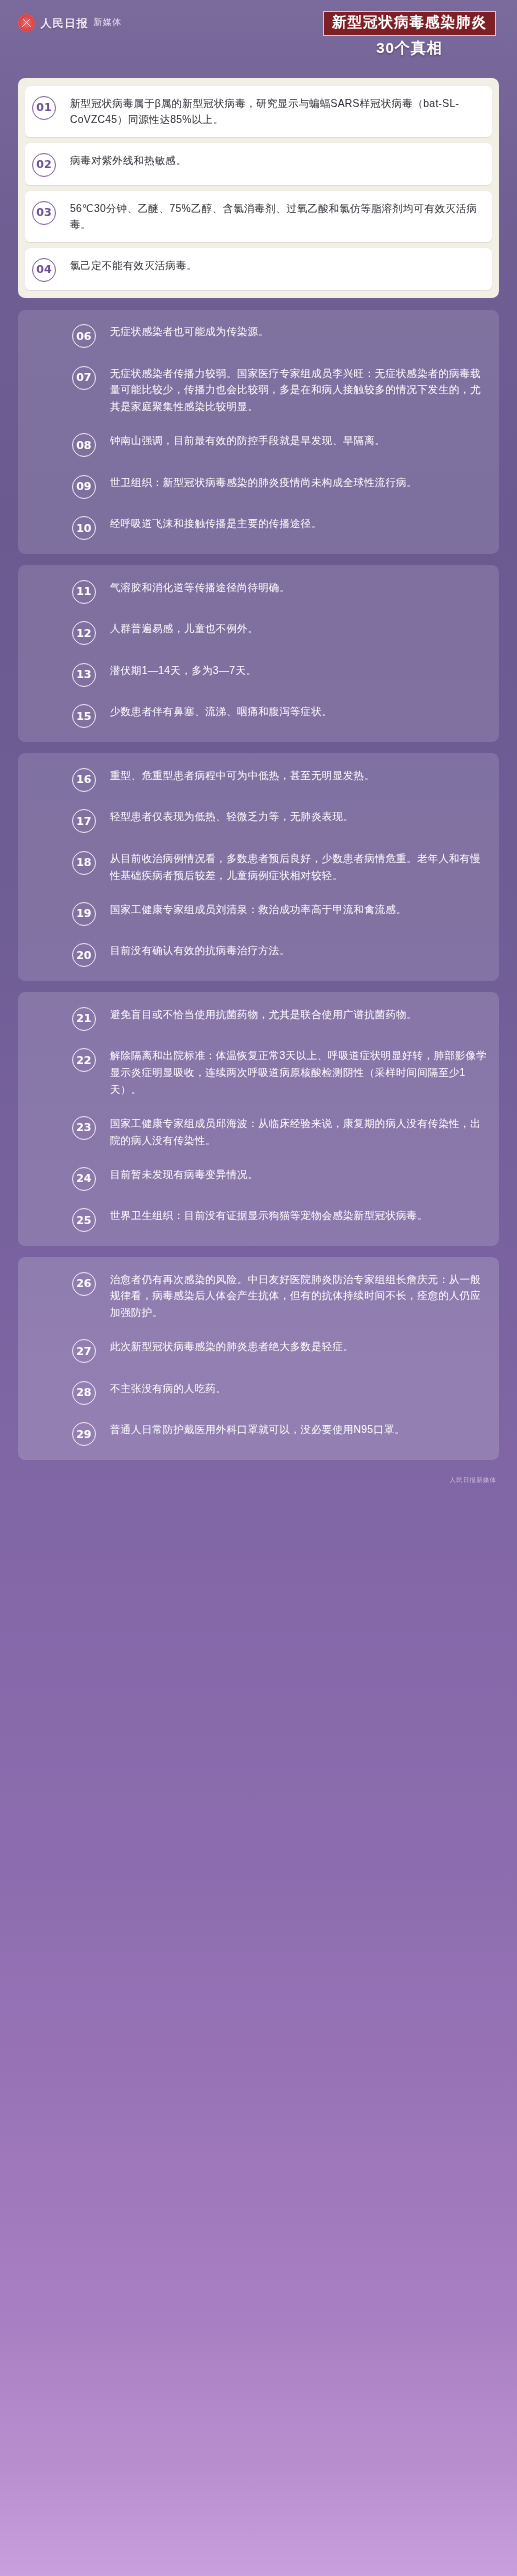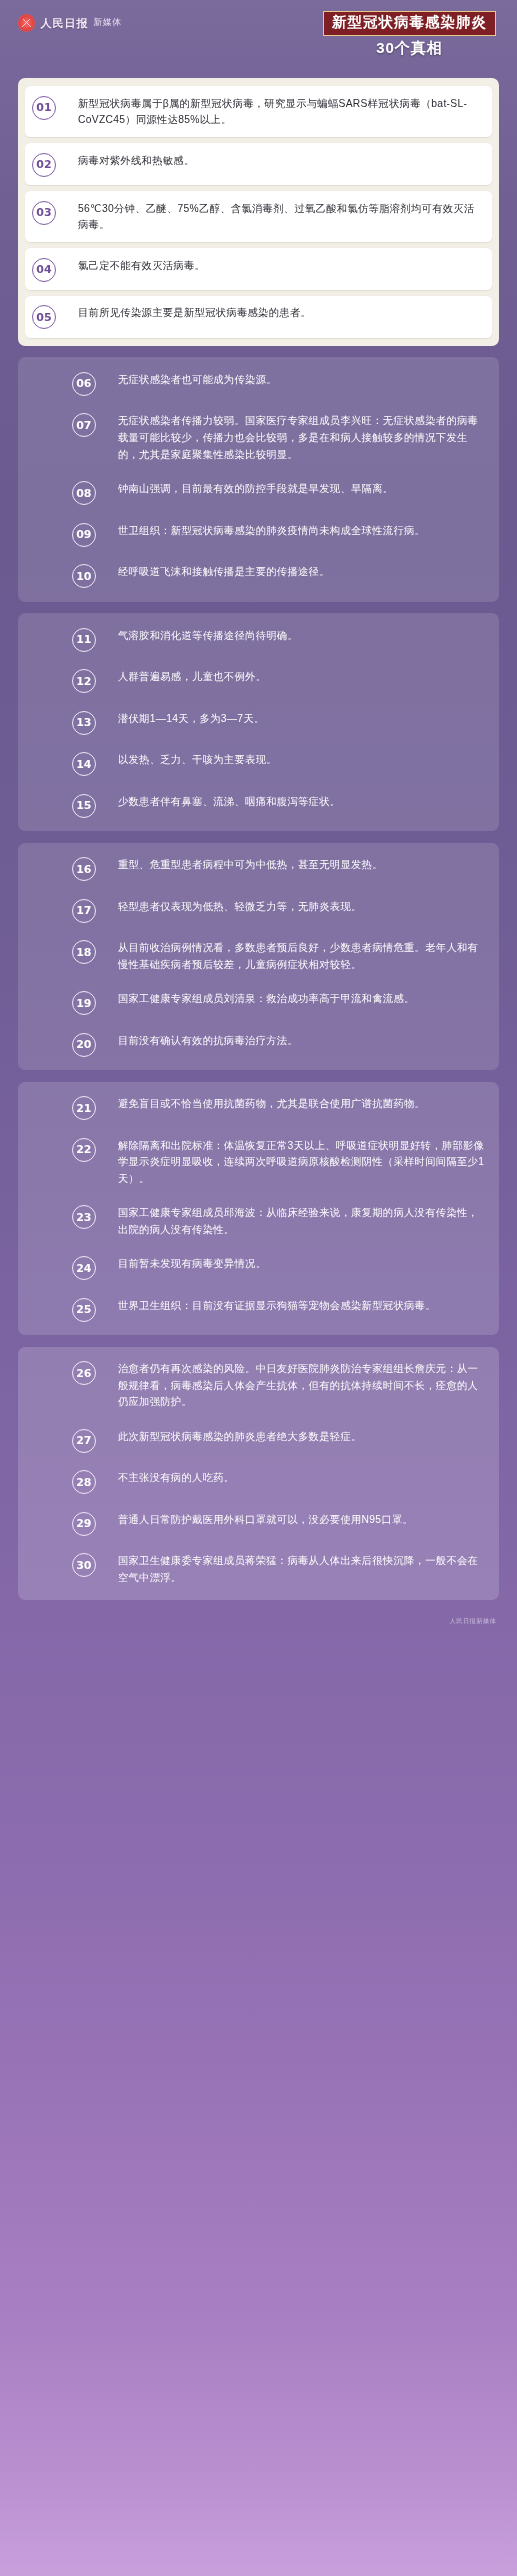--- a/index.html
+++ b/index.html
@@ -104,21 +104,21 @@
   .g1 { background: #f2efe6; }
   .g2 { background: rgba(255,255,255,0.13); }
   .g3 { background: rgba(255,255,255,0.13); }
   .g4 { background: rgba(255,255,255,0.13); }
   .g5 { background: rgba(255,255,255,0.15); }
   .g6 { background: rgba(255,255,255,0.17); }
 
   .card {
     display: flex;
     align-items: flex-start;
-    gap: 22px;
+    gap: 14px;
     background: #ffffff;
     border-radius: 5.2px;
     padding: 8.3px 9.3px 8.3px 7.2px;
     margin-bottom: 6.2px;
     box-shadow: 0 0.5px 1px rgba(0,0,0,.08);
   }
   .card:last-child { margin-bottom: 0; }
   .num {
     flex: 0 0 auto;
     width: 24px; height: 24px;
@@ -190,24 +190,20 @@
         <div class="txt">病毒对紫外线和热敏感。</div>
       </div>
       <div class="card">
         <div class="num">03</div>
         <div class="txt">56℃30分钟、乙醚、75%乙醇、含氯消毒剂、过氧乙酸和氯仿等脂溶剂均可有效灭活病毒。</div>
       </div>
       <div class="card">
         <div class="num">04</div>
         <div class="txt">氯己定不能有效灭活病毒。</div>
       </div>
-      <div class="card">
-        <div class="num">05</div>
-        <div class="txt">目前所见传染源主要是新型冠状病毒感染的患者。</div>
-      </div>
     </div>
 
     <div class="group g2">
       <div class="card dark">
         <div class="num">06</div>
         <div class="txt">无症状感染者也可能成为传染源。</div>
       </div>
       <div class="card dark">
         <div class="num">07</div>
         <div class="txt">无症状感染者传播力较弱。国家医疗专家组成员李兴旺：无症状感染者的病毒载量可能比较少，传播力也会比较弱，多是在和病人接触较多的情况下发生的，尤其是家庭聚集性感染比较明显。</div>
@@ -233,24 +229,20 @@
       </div>
       <div class="card dark">
         <div class="num">12</div>
         <div class="txt">人群普遍易感，儿童也不例外。</div>
       </div>
       <div class="card dark">
         <div class="num">13</div>
         <div class="txt">潜伏期1—14天，多为3—7天。</div>
       </div>
       <div class="card dark">
-        <div class="num">14</div>
-        <div class="txt">以发热、乏力、干咳为主要表现。</div>
-      </div>
-      <div class="card dark">
         <div class="num">15</div>
         <div class="txt">少数患者伴有鼻塞、流涕、咽痛和腹泻等症状。</div>
       </div>
     </div>
 
     <div class="group g4">
       <div class="card dark">
         <div class="num">16</div>
         <div class="txt">重型、危重型患者病程中可为中低热，甚至无明显发热。</div>
       </div>
@@ -305,24 +297,20 @@
         <div class="txt">此次新型冠状病毒感染的肺炎患者绝大多数是轻症。</div>
       </div>
       <div class="card dark">
         <div class="num">28</div>
         <div class="txt">不主张没有病的人吃药。</div>
       </div>
       <div class="card dark">
         <div class="num">29</div>
         <div class="txt">普通人日常防护戴医用外科口罩就可以，没必要使用N95口罩。</div>
       </div>
-      <div class="card dark">
-        <div class="num">30</div>
-        <div class="txt">国家卫生健康委专家组成员蒋荣猛：病毒从人体出来后很快沉降，一般不会在空气中漂浮。</div>
-      </div>
     </div>
 
   </div>
 
   <div class="footer">人民日报新媒体</div>
 
 </div>
 
 
 </body></html>

